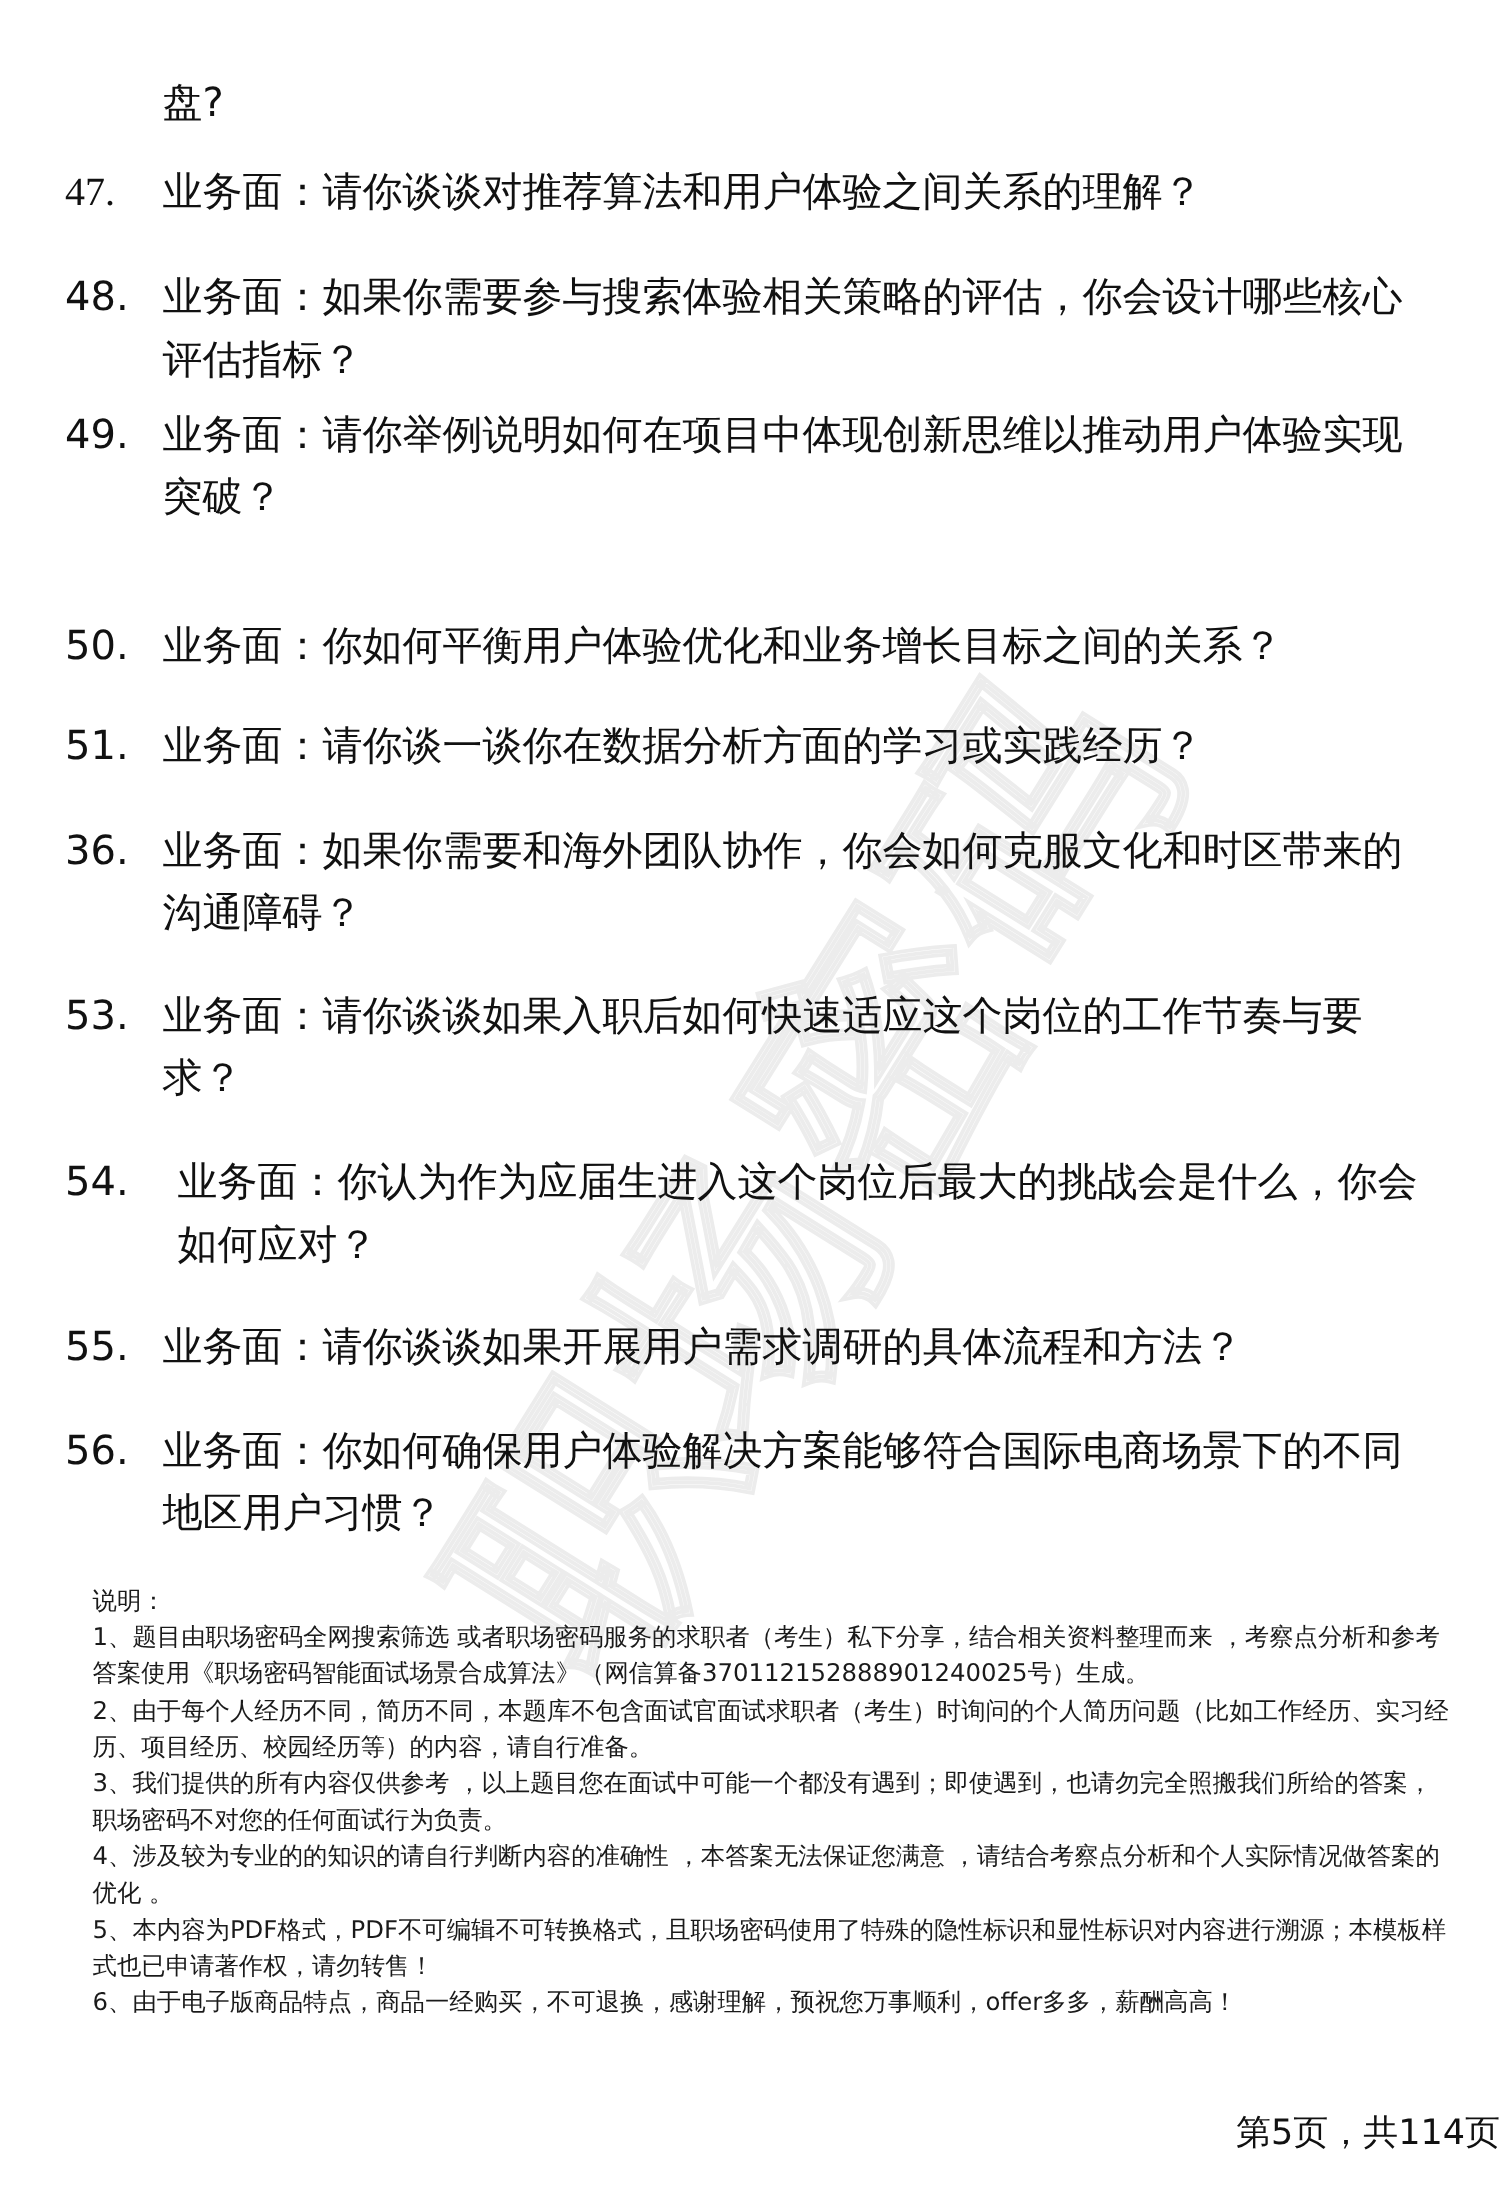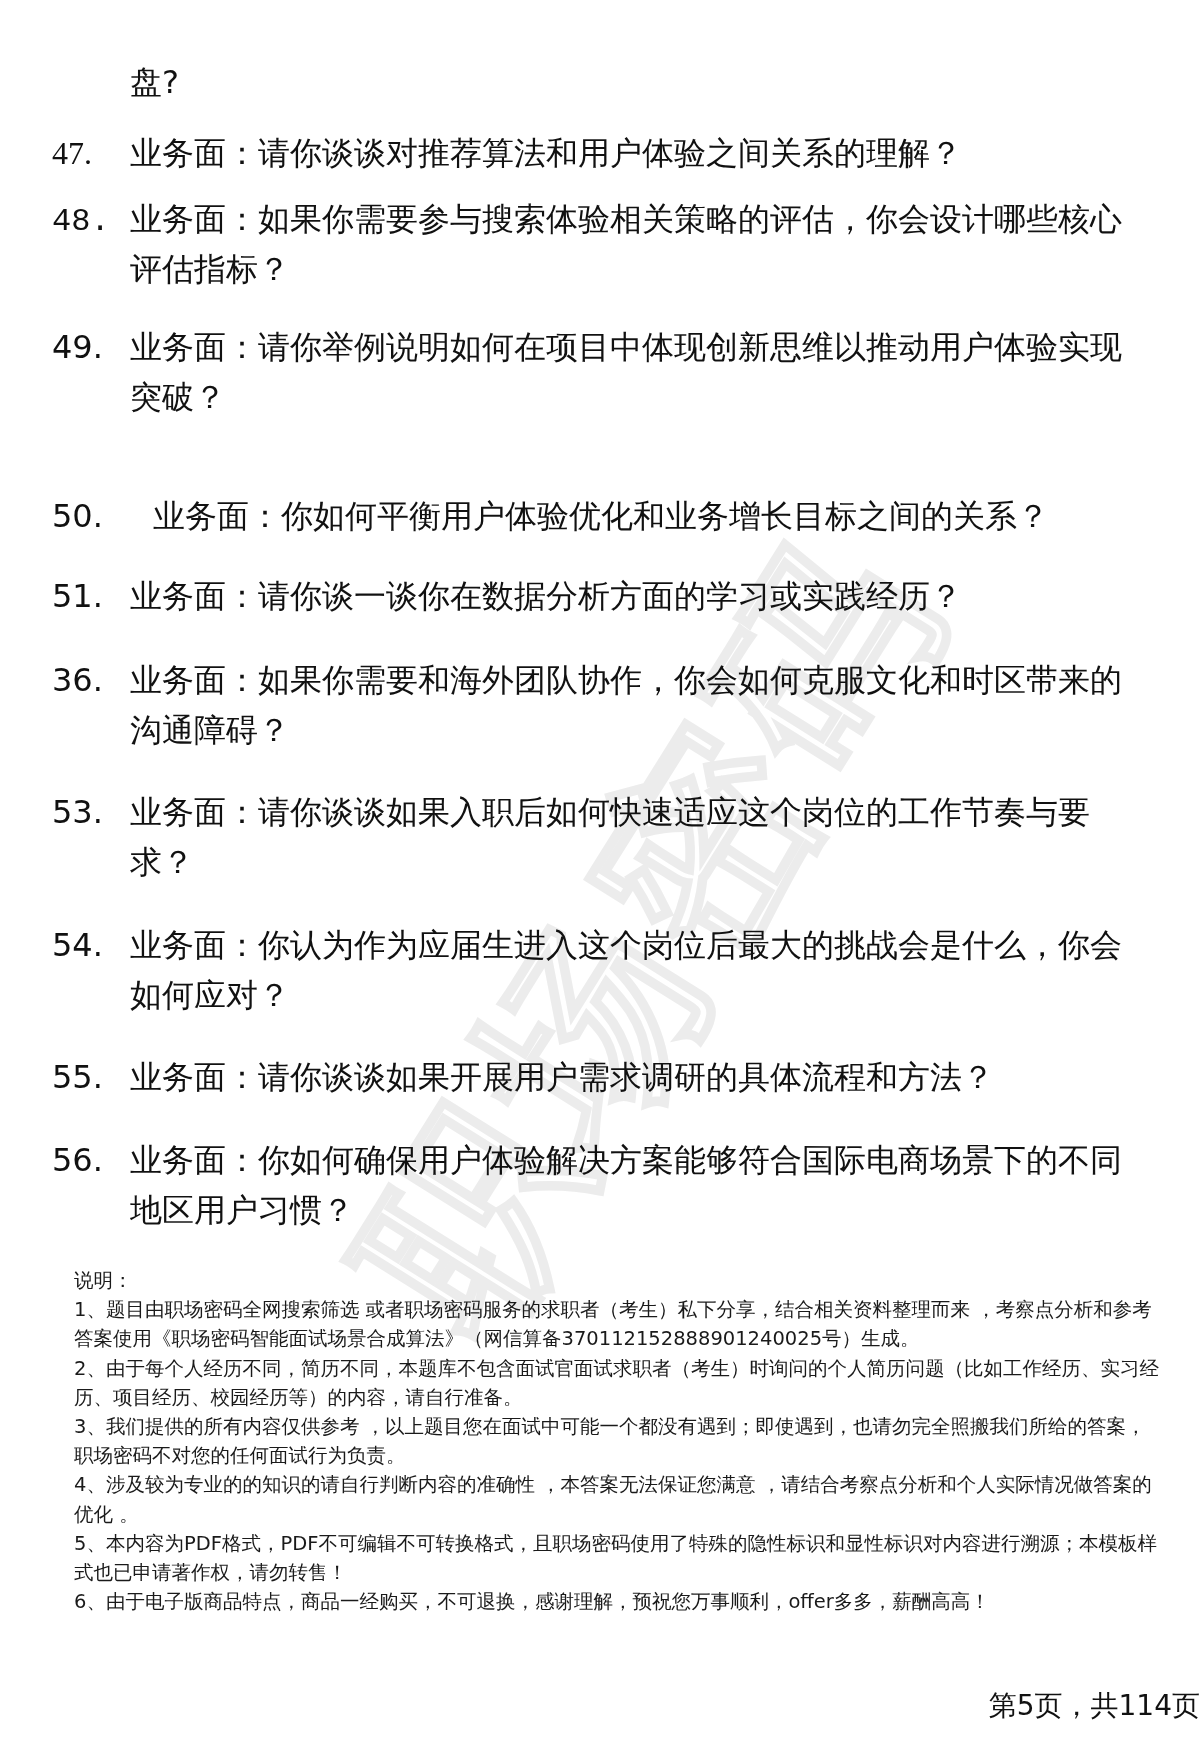--- a/index.html
+++ b/index.html
@@ -86,51 +86,51 @@
 
 <div class="page">
 
   <div class="carry">盘?</div>
 
   <div class="q-item" style="top:128px;font-family:Liberation Serif, serif;">
     <span class="q-num">47.</span>
     <span class="q-text">业务面：请你谈谈对推荐算法和用户体验之间关系的理解？</span>
   </div>
 
-  <div class="q-item" style="top:197px;font-family:Liberation Mono, monospace;">
+  <div class="q-item" style="top:212px;">
     <span class="q-num">48.</span>
     <span class="q-text">业务面：如果你需要参与搜索体验相关策略的评估，你会设计哪些核心评估指标？</span>
   </div>
 
   <div class="q-item" style="top:322px;">
     <span class="q-num">49.</span>
     <span class="q-text">业务面：请你举例说明如何在项目中体现创新思维以推动用户体验实现突破？</span>
   </div>
 
-  <div class="q-item" style="top:491px;gap:23px;">
+  <div class="q-item" style="top:491px;">
     <span class="q-num">50.</span>
     <span class="q-text">业务面：你如何平衡用户体验优化和业务增长目标之间的关系？</span>
   </div>
 
   <div class="q-item" style="top:571px;">
     <span class="q-num">51.</span>
     <span class="q-text">业务面：请你谈一谈你在数据分析方面的学习或实践经历？</span>
   </div>
 
   <div class="q-item" style="top:655px;">
     <span class="q-num">36.</span>
     <span class="q-text">业务面：如果你需要和海外团队协作，你会如何克服文化和时区带来的沟通障碍？</span>
   </div>
 
   <div class="q-item" style="top:787px;">
     <span class="q-num">53.</span>
     <span class="q-text">业务面：请你谈谈如果入职后如何快速适应这个岗位的工作节奏与要求？</span>
   </div>
 
-  <div class="q-item" style="top:920px;">
+  <div class="q-item" style="top:920px;justify-content:space-between;">
     <span class="q-num">54.</span>
     <span class="q-text">业务面：你认为作为应届生进入这个岗位后最大的挑战会是什么，你会如何应对？</span>
   </div>
 
   <div class="q-item" style="top:1052px;">
     <span class="q-num">55.</span>
     <span class="q-text">业务面：请你谈谈如果开展用户需求调研的具体流程和方法？</span>
   </div>
 
   <div class="q-item" style="top:1135px;">

